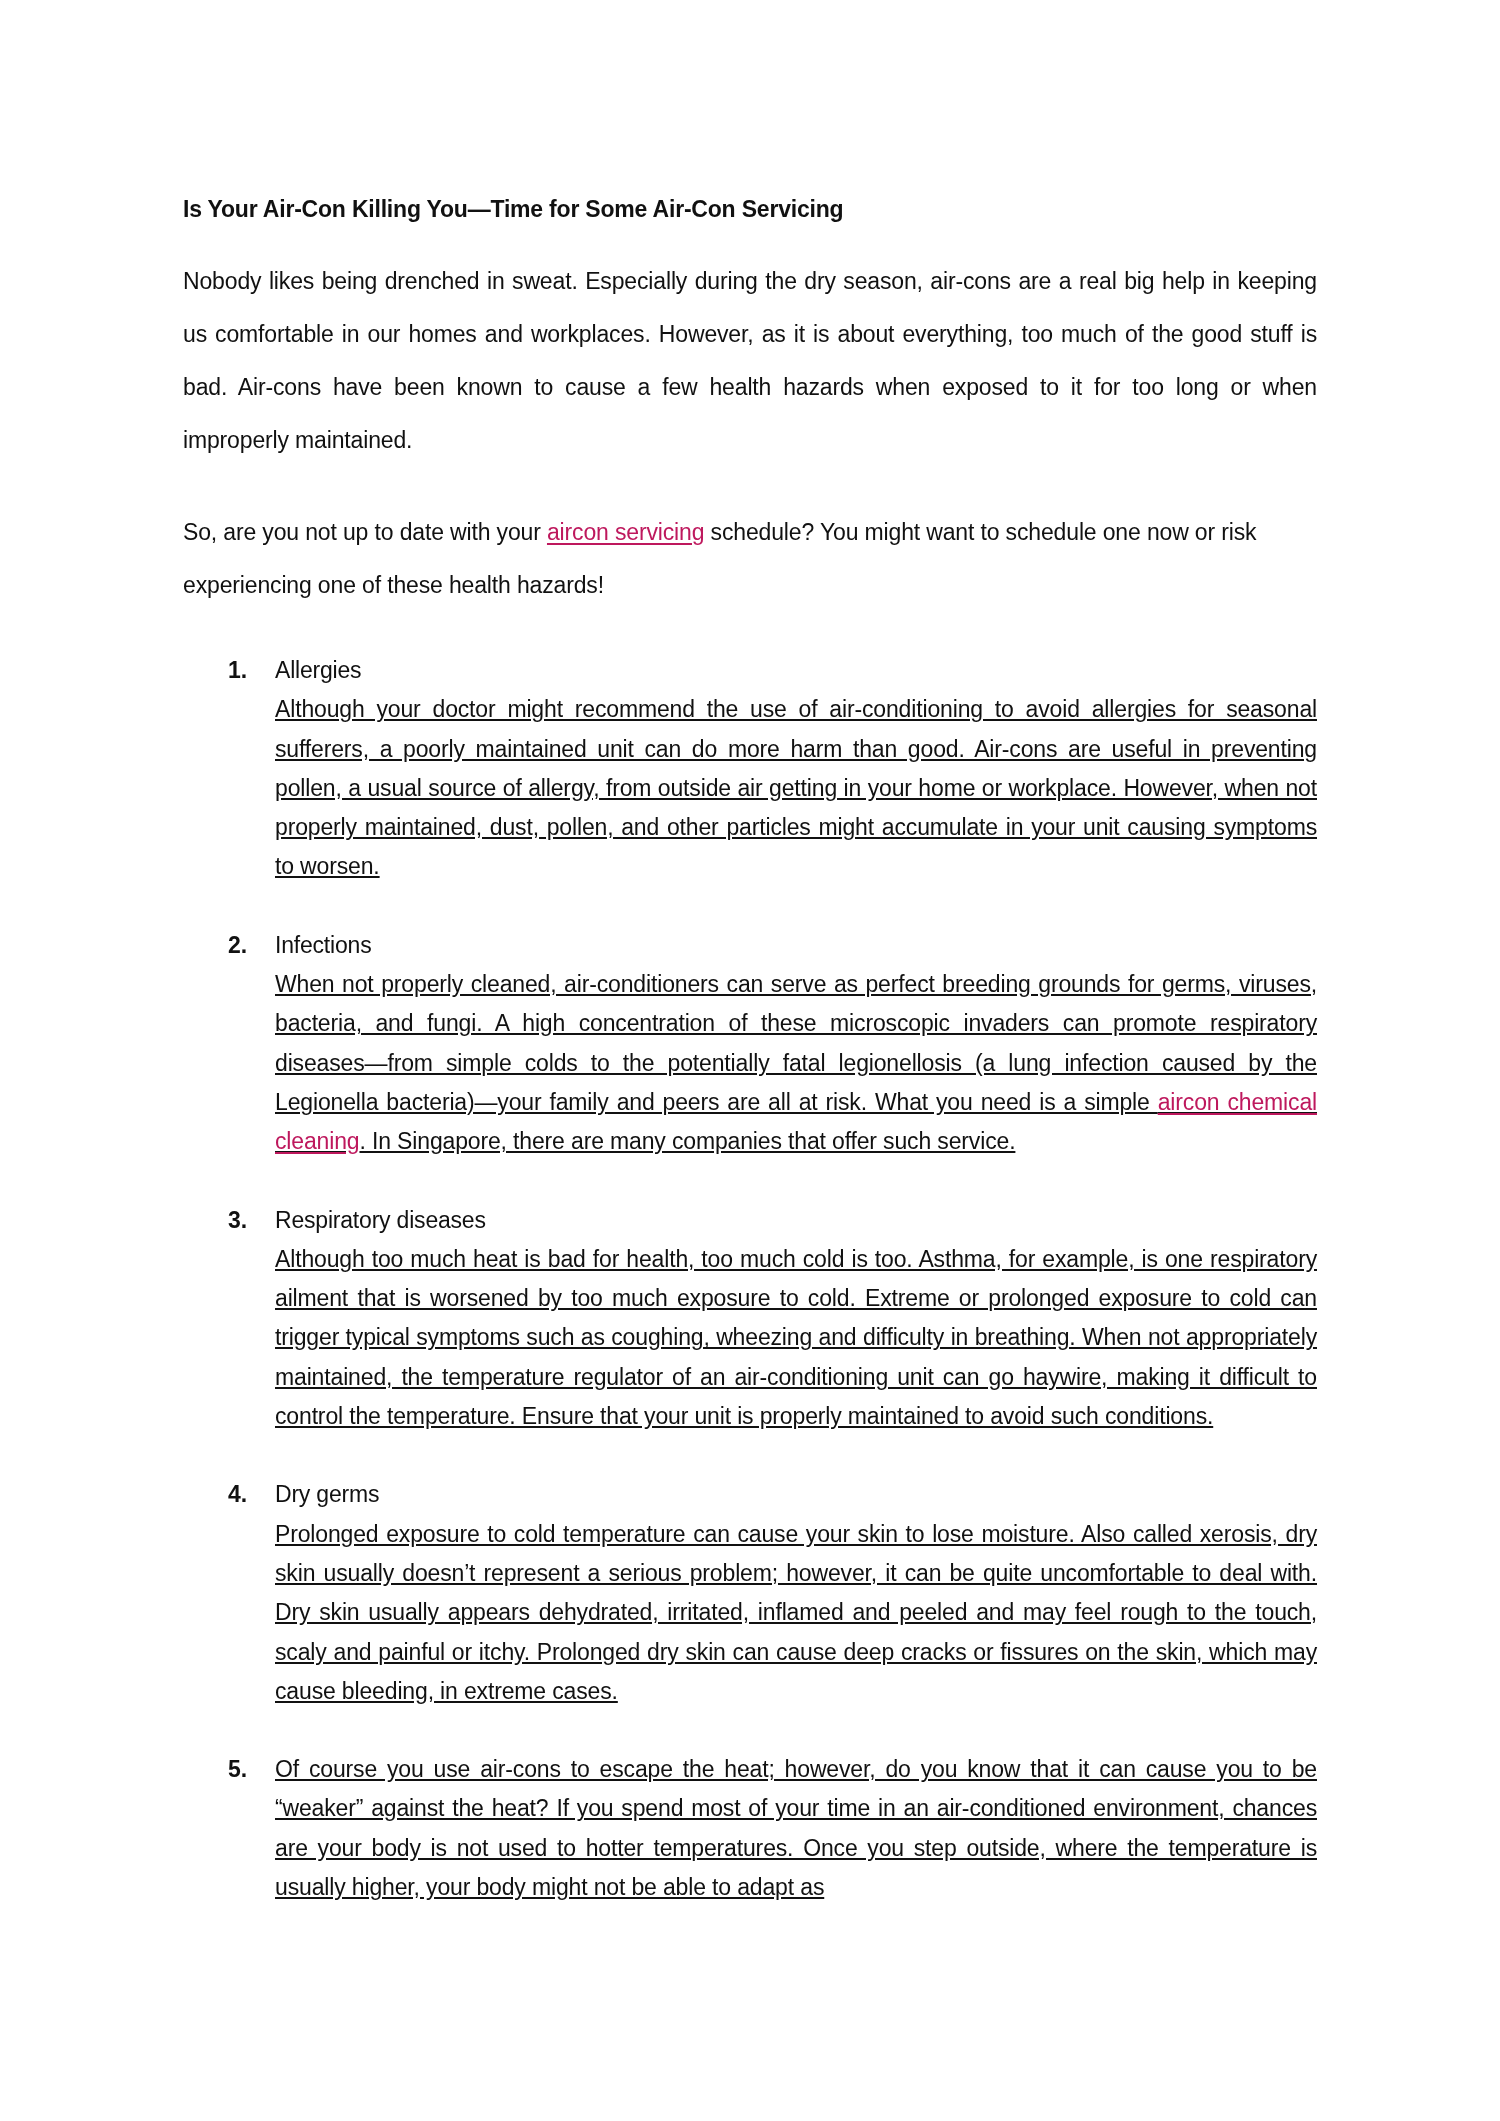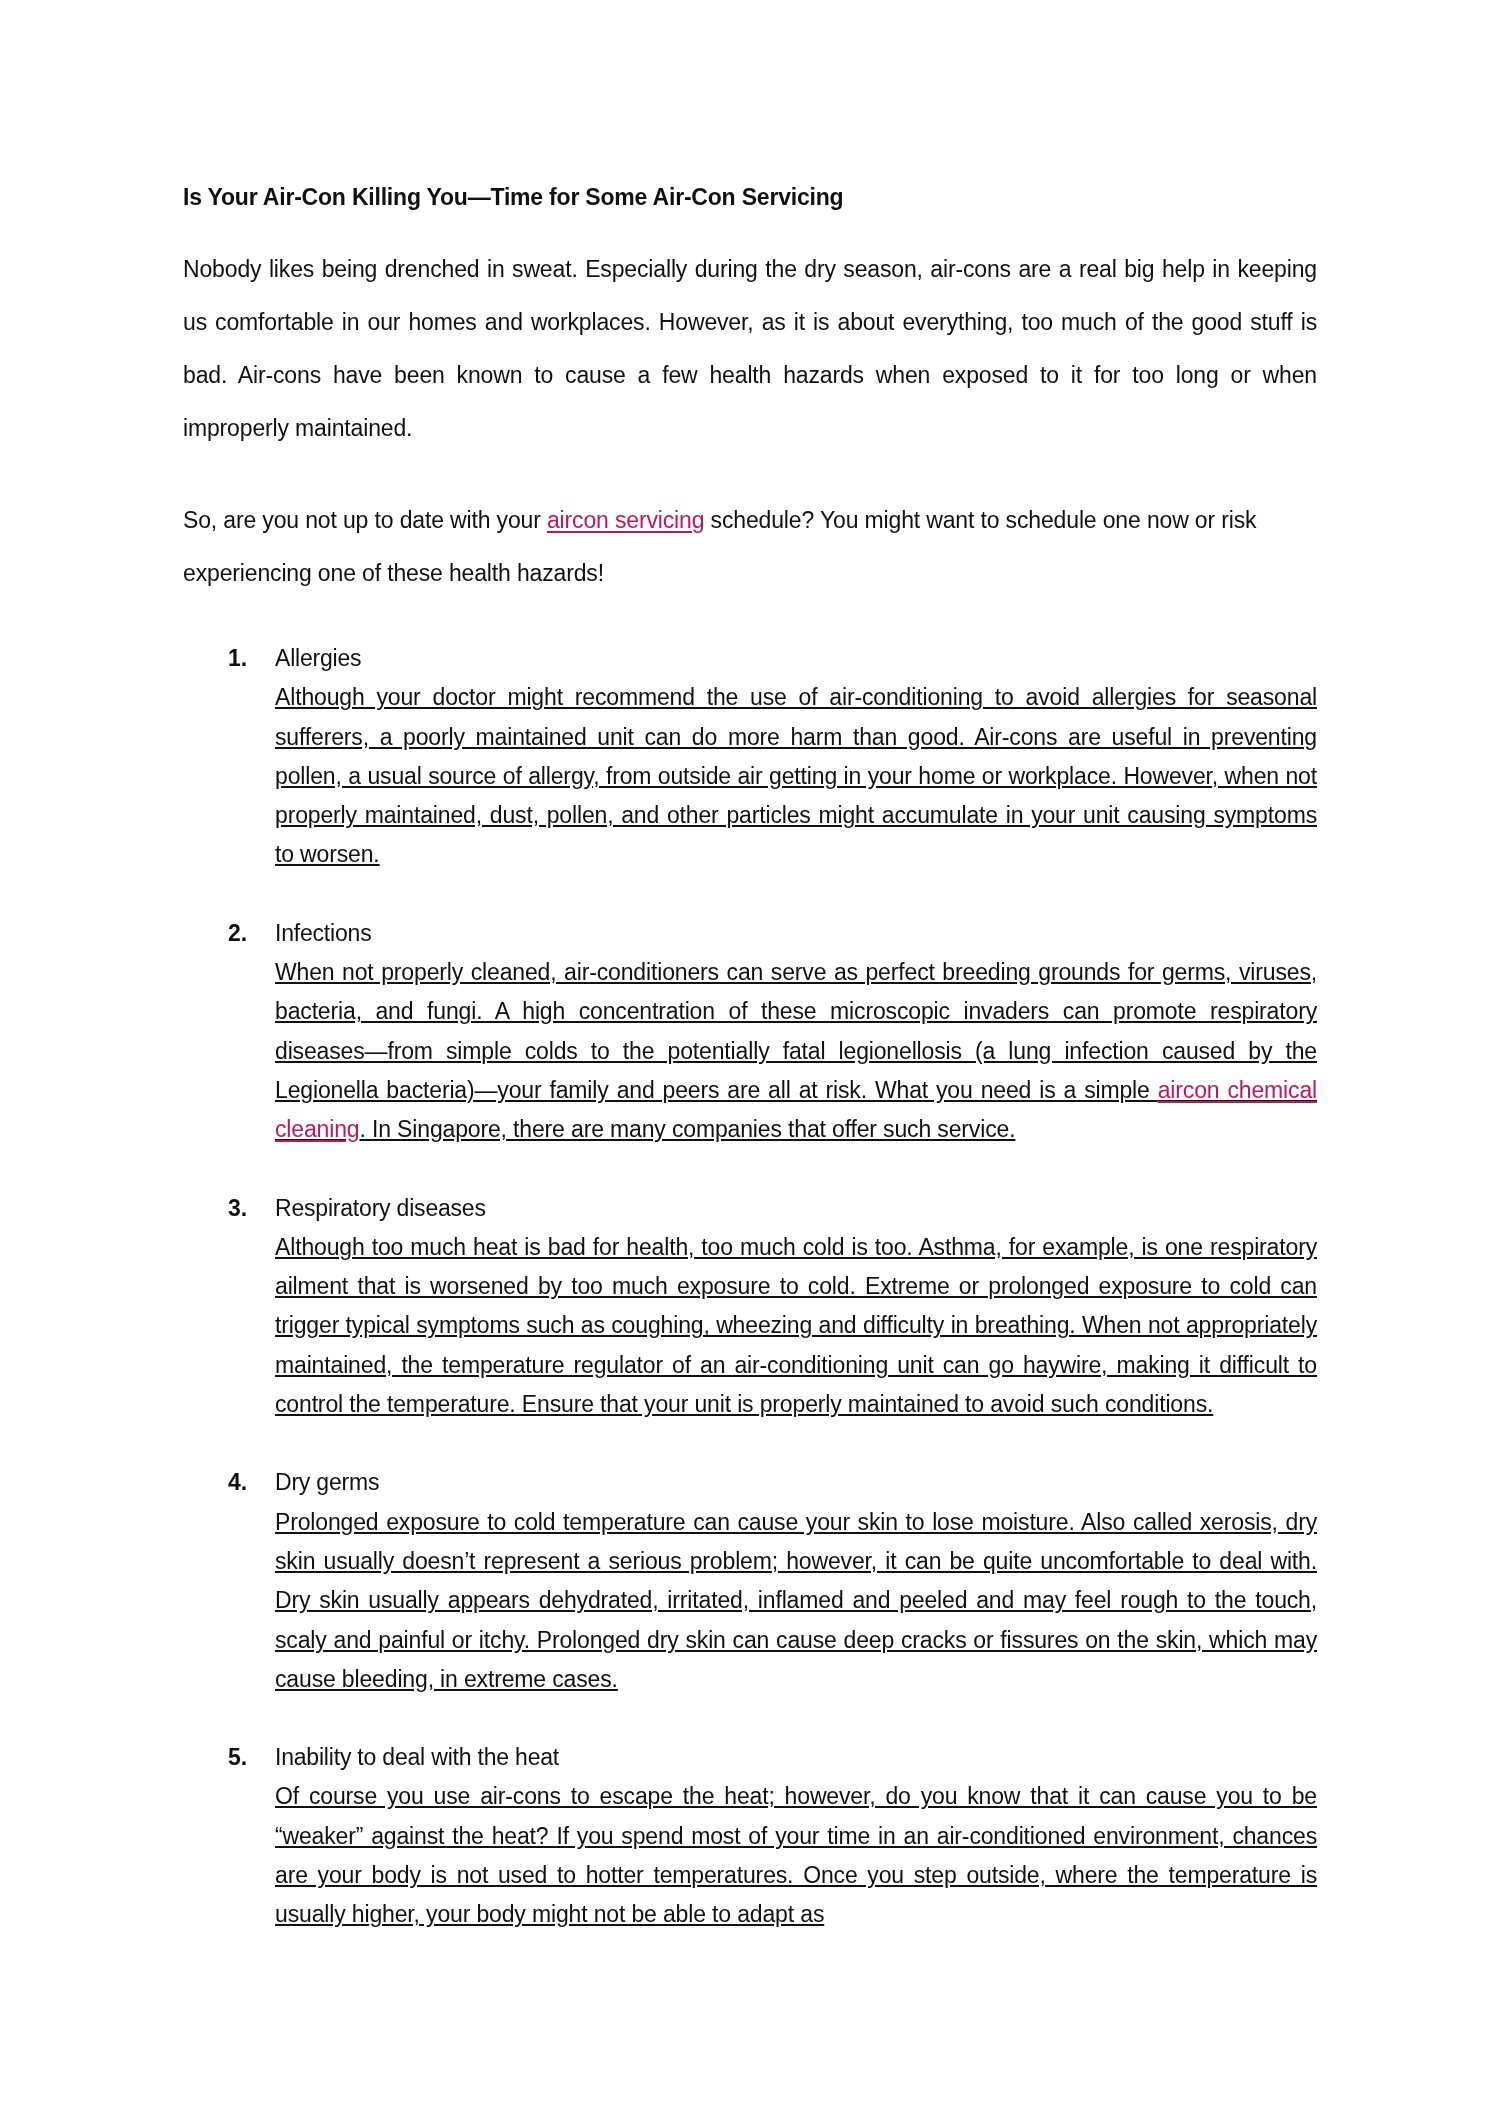--- a/index.html
+++ b/index.html
@@ -18,21 +18,21 @@
   .page {
     position: absolute;
     left: 183px;
     top: 178px;
     width: 1134px;
   }
   .title {
     font-weight: bold;
     font-size: 23px;
     line-height: 39px;
-    margin: 0 0 26px 0;
+    margin: 12px 0 26px 0;
     letter-spacing: -0.2px;
   }
   .para {
     font-size: 23px;
     line-height: 53px;
     margin: 0 0 39px 0;
     letter-spacing: -0.15px;
     text-align: left;
   }
   .para.justify { text-align: justify; }
@@ -105,17 +105,16 @@
     </li>
 
     <li class="list-item">
       <span class="list-num">4.</span>
       <p class="list-heading">Dry germs</p>
       <p class="list-body">Prolonged exposure to cold temperature can cause your skin to lose moisture. Also called xerosis, dry skin usually doesn’t represent a serious problem; however, it can be quite uncomfortable to deal with. Dry skin usually appears dehydrated, irritated, inflamed and peeled and may feel rough to the touch, scaly and painful or itchy. Prolonged dry skin can cause deep cracks or fissures on the skin, which may cause bleeding, in extreme cases.</p>
     </li>
 
     <li class="list-item">
       <span class="list-num">5.</span>
-      <p class="list-heading">Inability to deal with the heat</p>
       <p class="list-body">Of course you use air-cons to escape the heat; however, do you know that it can cause you to be “weaker” against the heat? If you spend most of your time in an air-conditioned environment, chances are your body is not used to hotter temperatures. Once you step outside, where the temperature is usually higher, your body might not be able to adapt as</p>
     </li>
   </ol>
 </div>
 
 </body></html>

